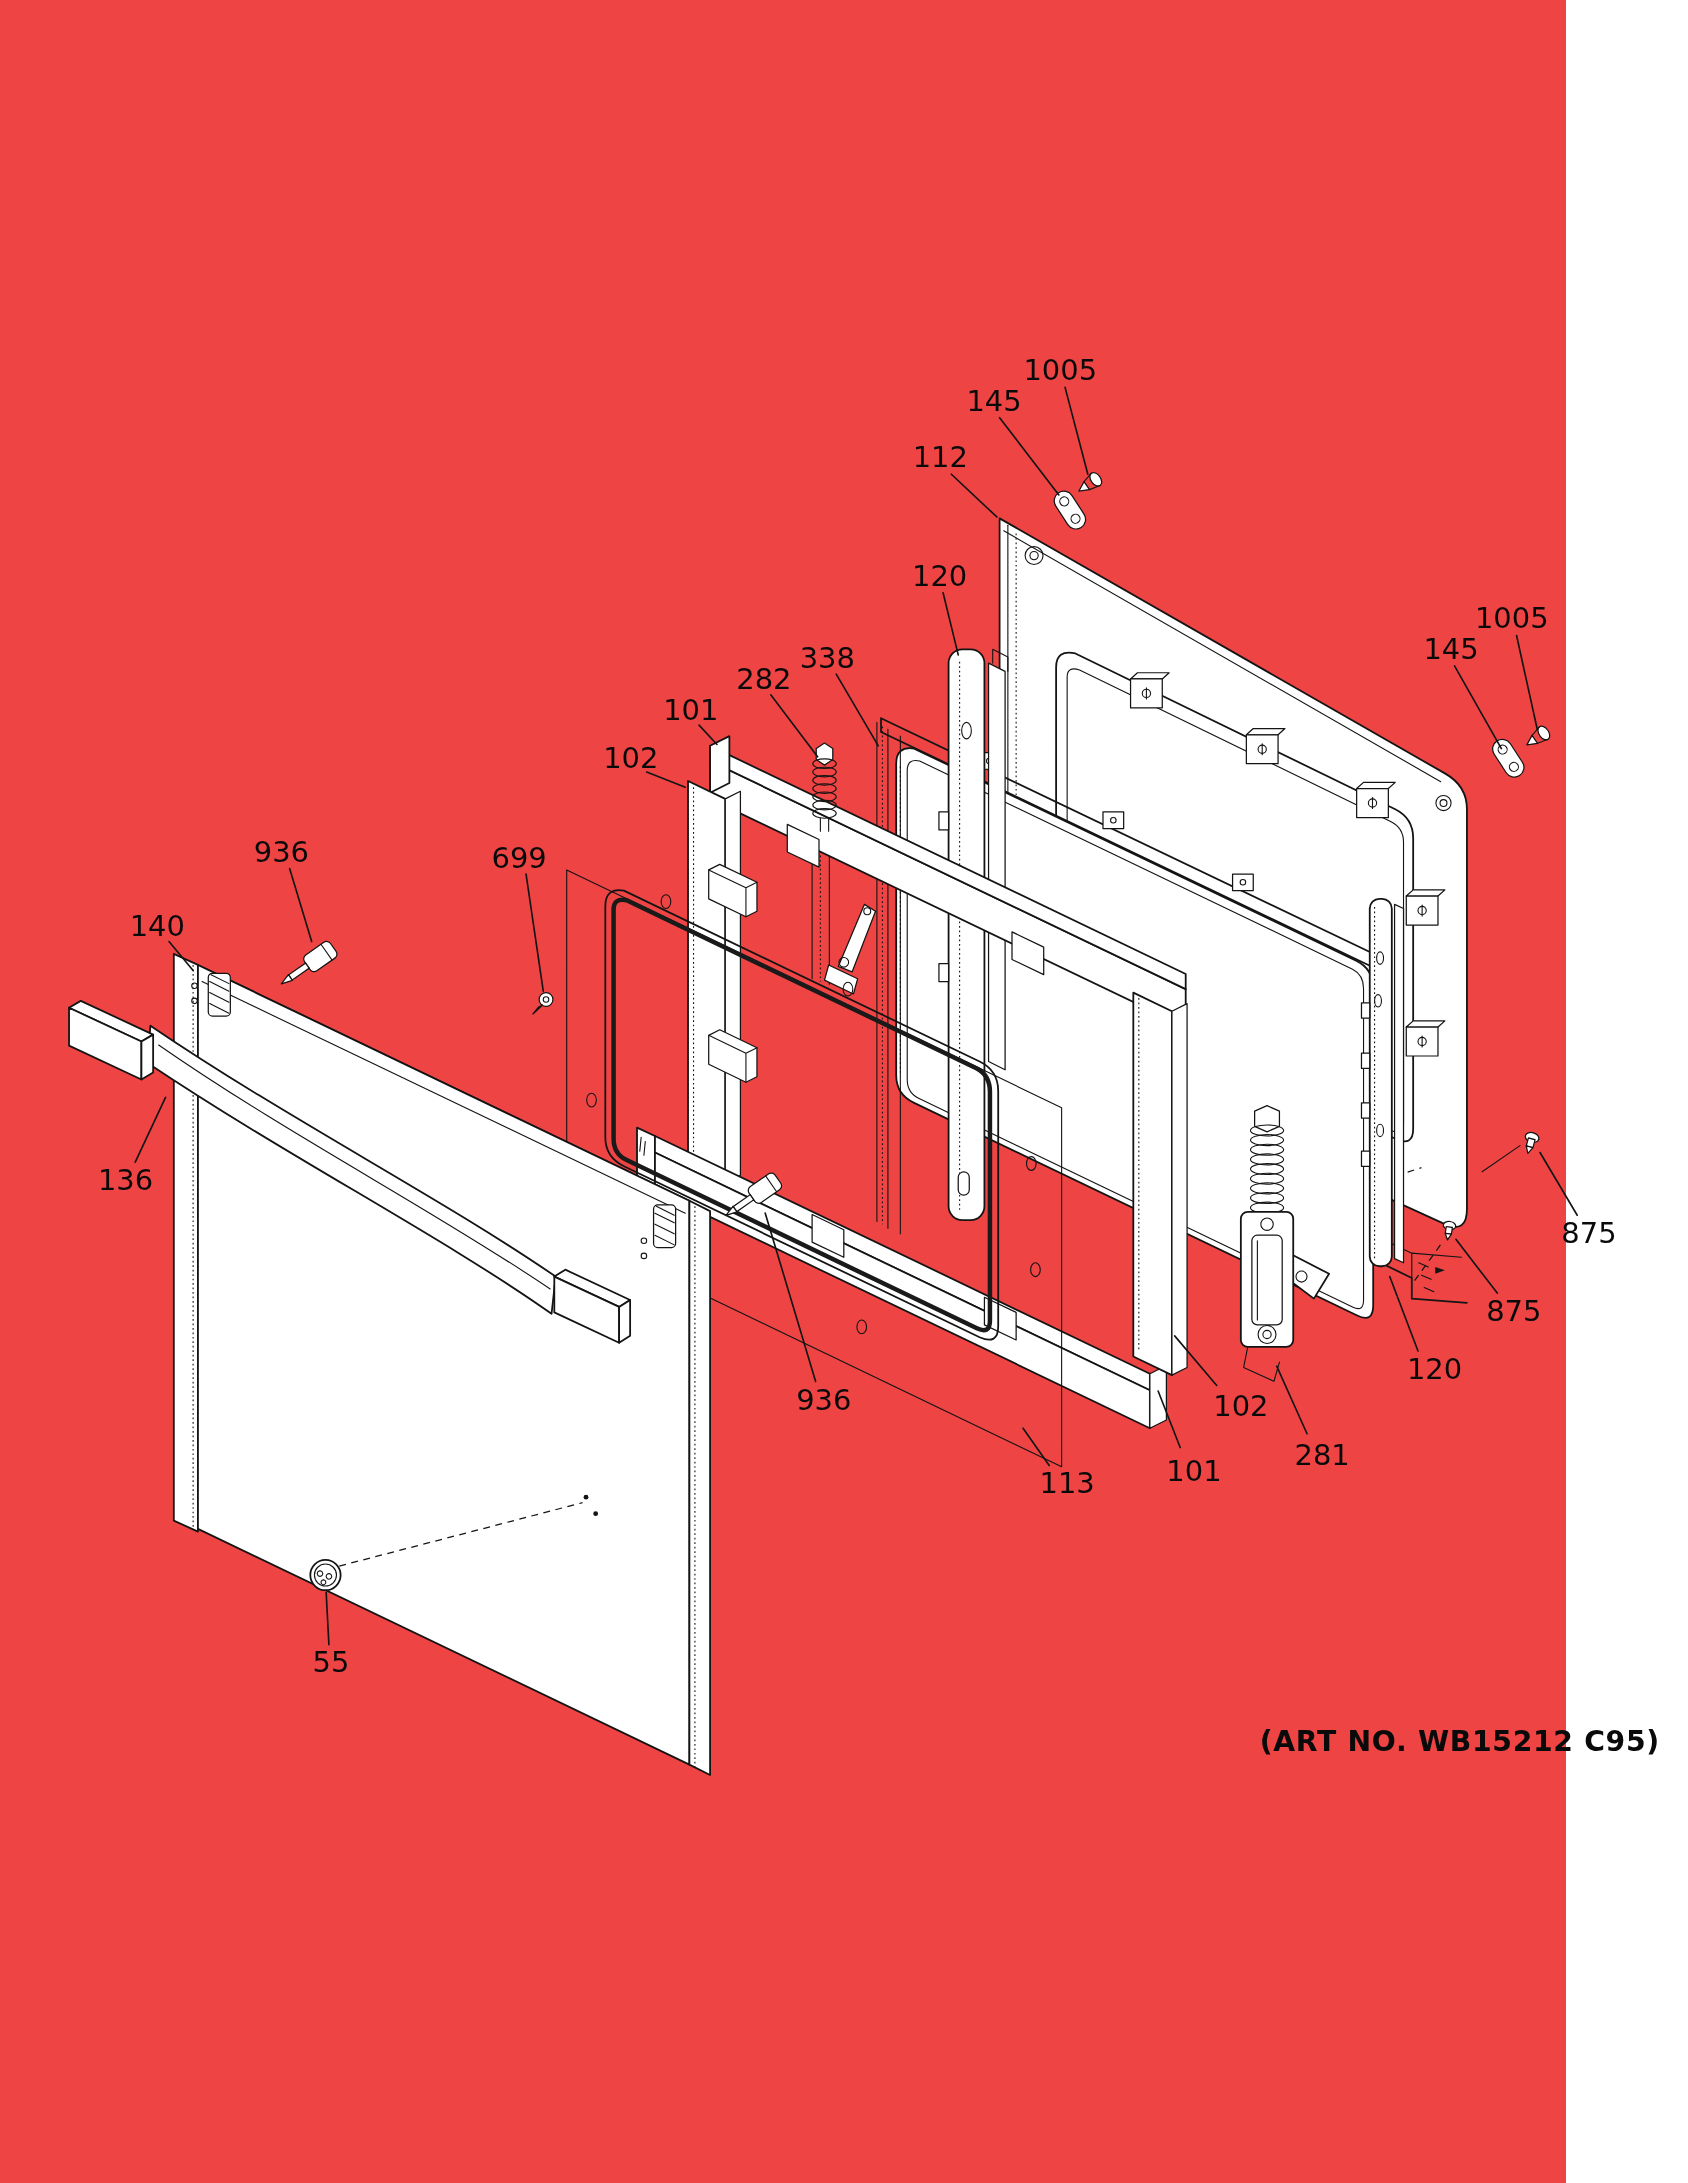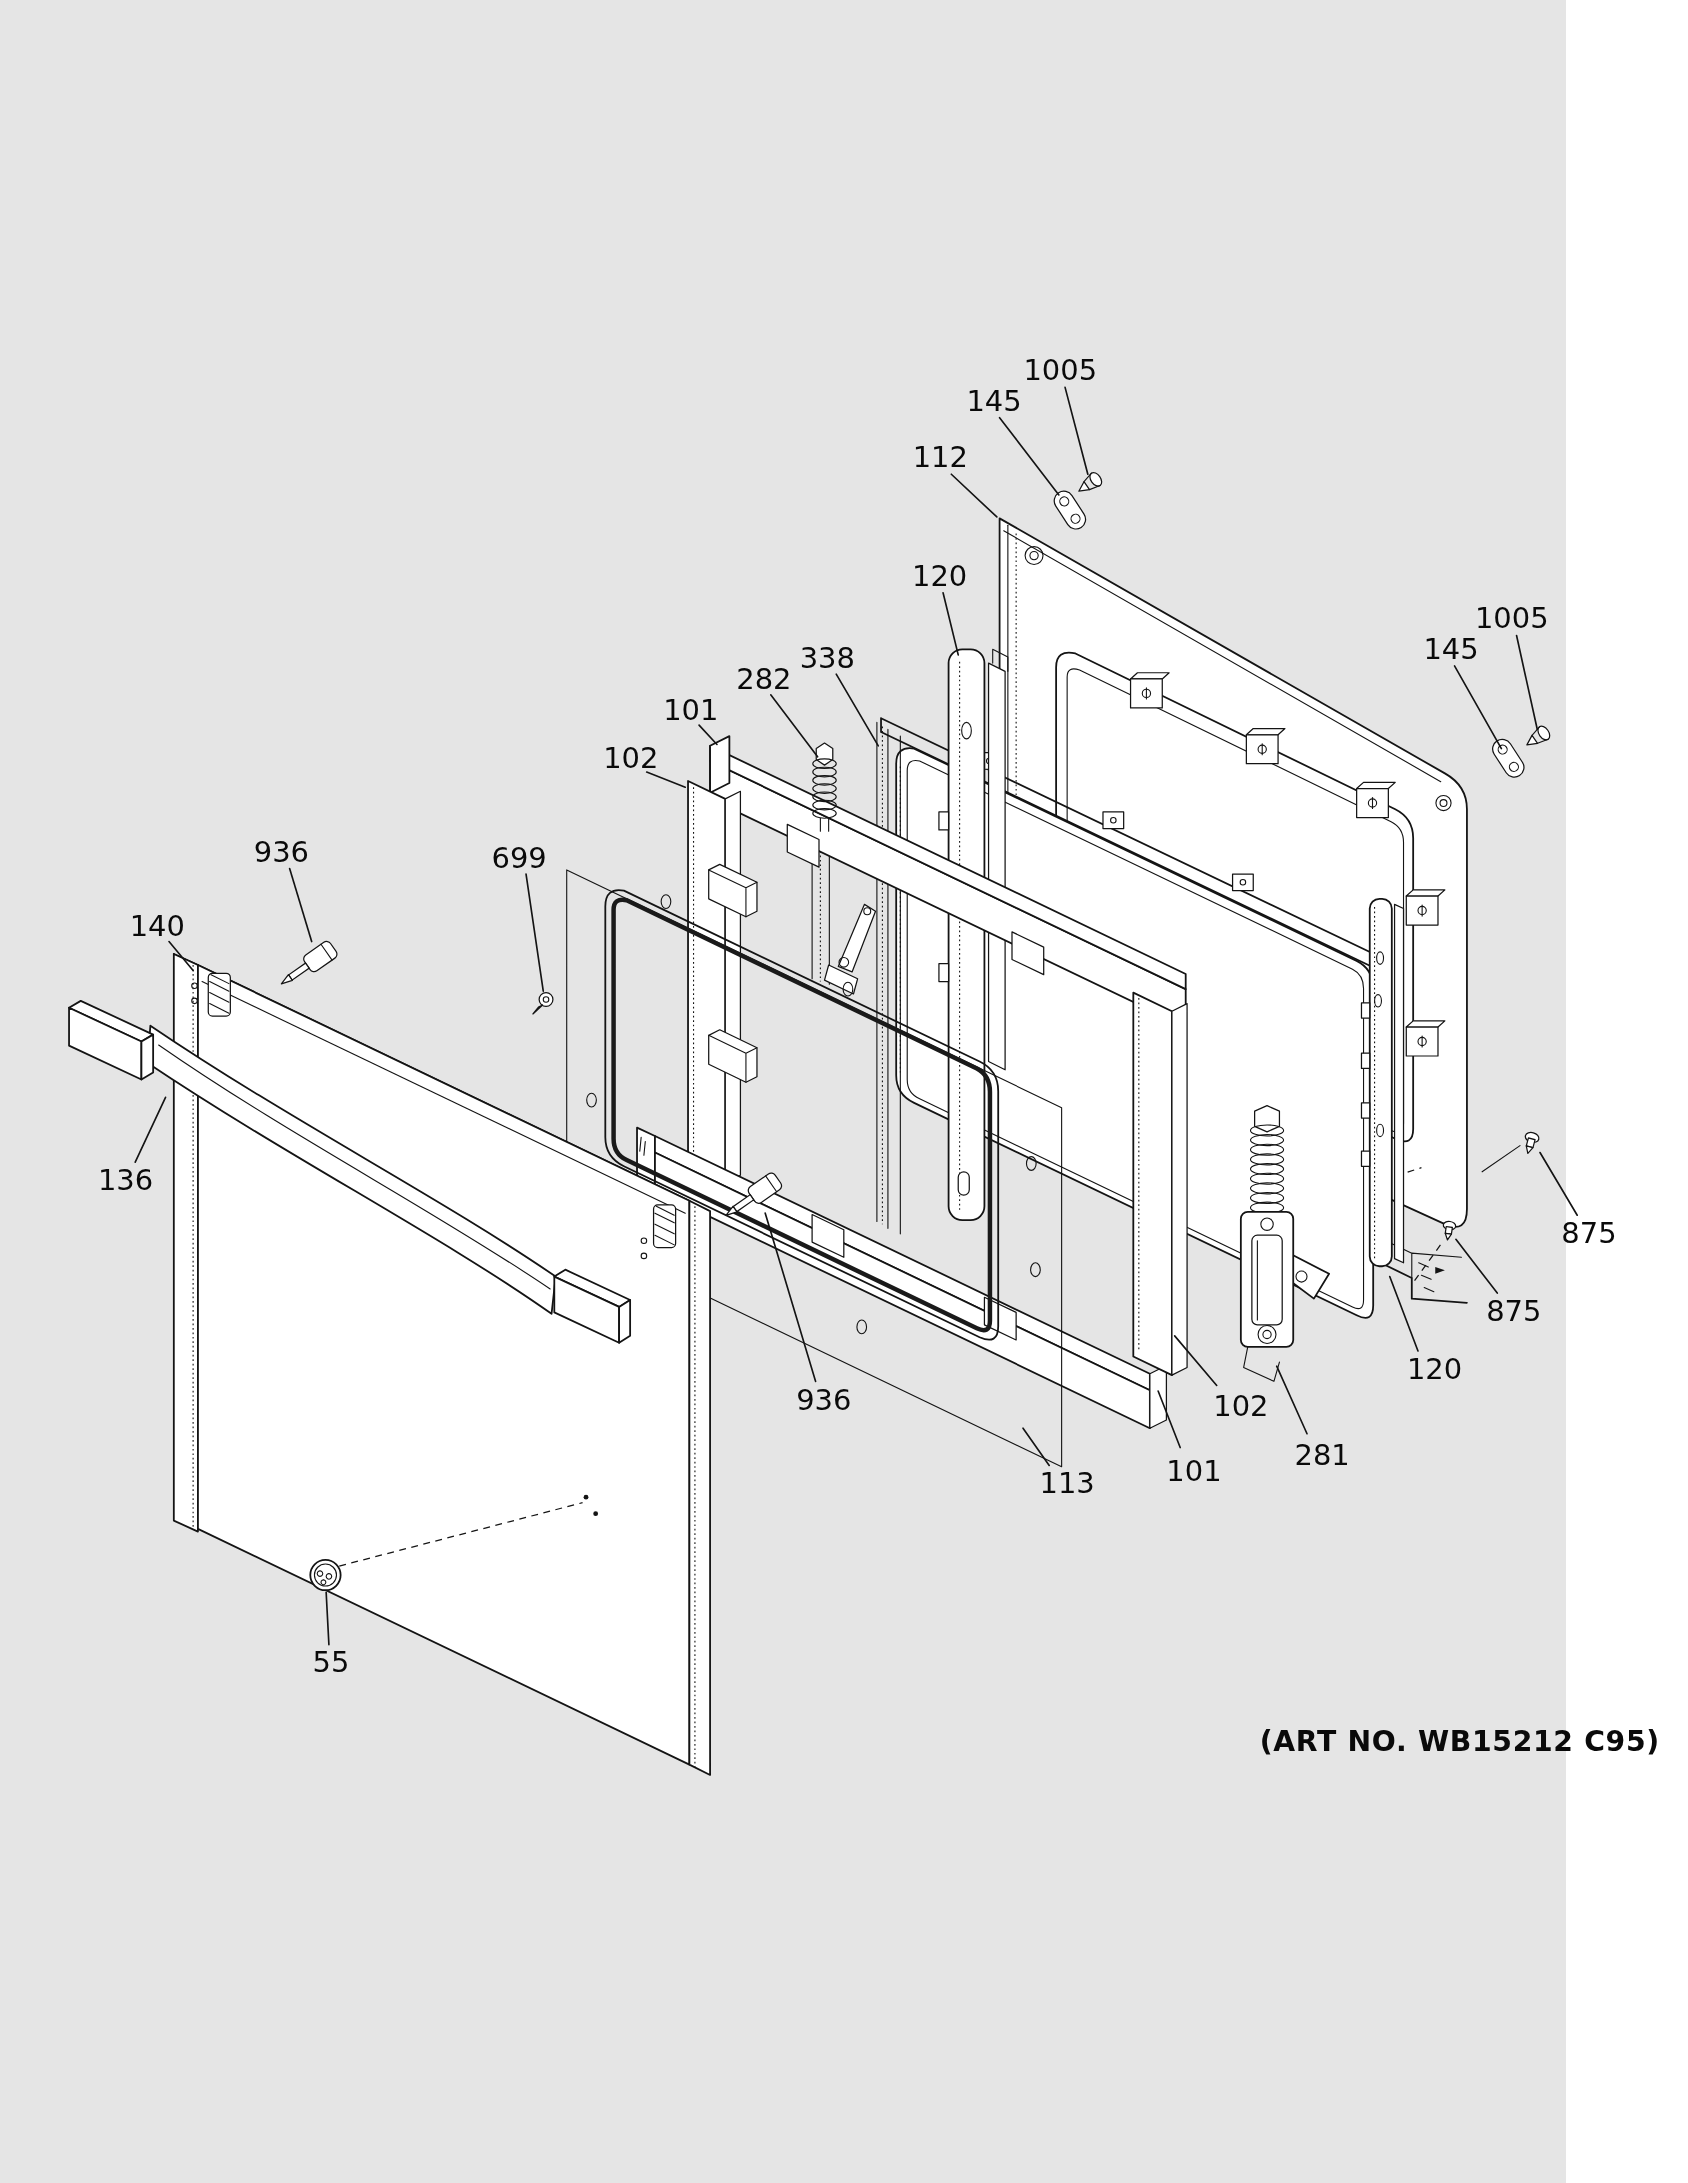--- a/index.html
+++ b/index.html
@@ -1,16 +1,16 @@
 <!DOCTYPE html>
 <html style="font-size:11px"><head>
 <meta charset="utf-8">
 <style>
   html,body{margin:0;padding:0;background:#ffffff;}
-  .page{position:relative;width:1566px;height:2183px;background:#e5e5e5;font-family:"DejaVu Sans",sans-serif;}
+  .page{position:relative;width:1566px;height:2183px;background:#ef4444;font-family:"DejaVu Sans",sans-serif;}
   svg{display:block;}
   
   .ln  {fill:none;stroke:#141414;stroke-width:2.6;stroke-linejoin:round;stroke-linecap:round;}
   .ln1 {fill:none;stroke:#141414;stroke-width:1.6;stroke-linejoin:round;stroke-linecap:round;}
   .fw  {fill:#ffffff;stroke:#141414;stroke-width:2.6;stroke-linejoin:round;}
   .fw1 {fill:#ffffff;stroke:#141414;stroke-width:1.8;stroke-linejoin:round;}
   .gask{fill:none;stroke:#1a1a1a;stroke-width:6.5;stroke-linejoin:round;}
   .ldr {fill:none;stroke:#141414;stroke-width:2.4;stroke-linecap:round;}
   .dash{fill:none;stroke:#141414;stroke-width:1.8;stroke-dasharray:10 8;}
   .stip{fill:none;stroke:#141414;stroke-width:1.6;stroke-dasharray:2.5 4;}

